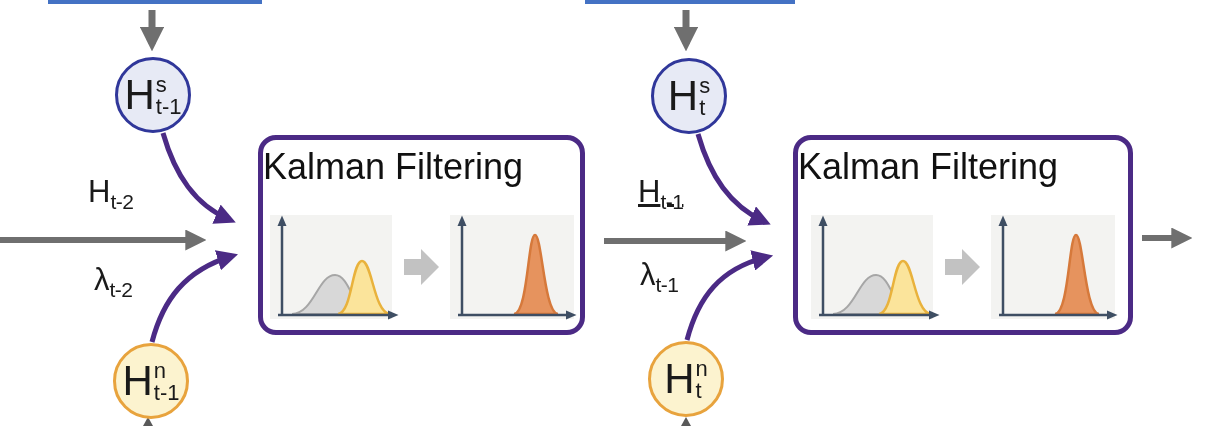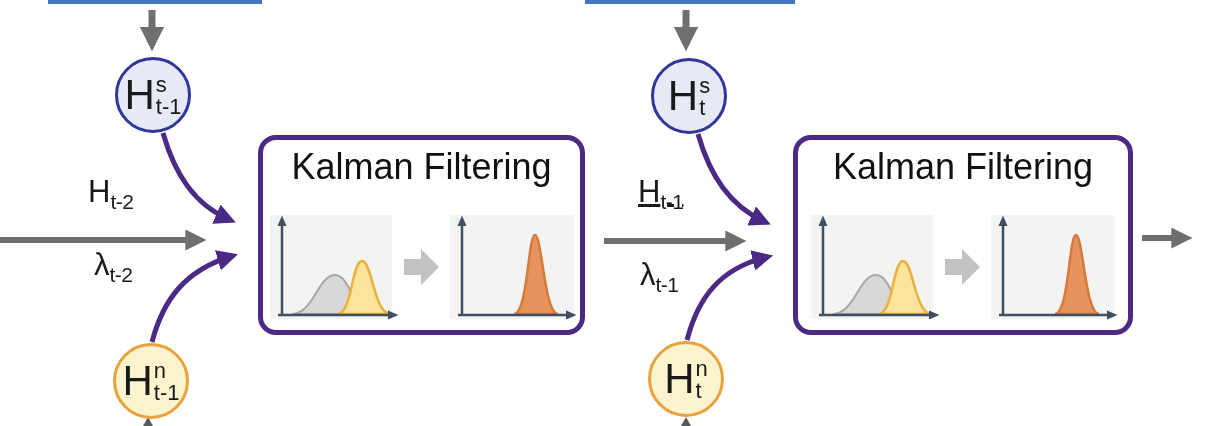--- a/index.html
+++ b/index.html
@@ -19,21 +19,21 @@
   .node.noise{background:#FCF3CF;border:3px solid #E8A33D;}
   .nbase{font-size:42px;line-height:1;}
   .ncol{display:flex;flex-direction:column;align-items:flex-start;margin-left:1px;
         font-size:22px;line-height:1.02;transform:translateY(1px);}
   
   .kbox{
     position:absolute;background:#fff;border:5px solid #4B2A85;border-radius:18px;
     box-sizing:border-box;z-index:2;
   }
   .kbox-title{
-    position:absolute;left:0;right:0;top:6px;text-align:center;
+    position:absolute;left:0;right:0;top:6px;text-align:left;
     font-size:36px;color:#111;white-space:nowrap;
   }
   .kplots{position:absolute;left:50%;transform:translateX(-50%);bottom:5px;}
   
   .edge-label{position:absolute;font-size:31px;z-index:4;white-space:nowrap;margin-left:8px;}
   .edge-label .sub{font-size:21px;position:relative;top:7px;letter-spacing:-.5px;}
 </style>
 </head>
 <body>
 
@@ -128,21 +128,21 @@
     <span class="nbase">H</span>
     <span class="ncol">
       <span>n</span>
       <span>t</span>
     </span>
   </div>
 
   <div class="edge-label" style="left:80px;top:174px;">
     <span>H</span><span class="sub">t-2</span>
   </div>
-  <div class="edge-label" style="left:86px;top:247px;text-align:right;">
+  <div class="edge-label" style="left:86px;top:262px;text-align:right;">
     <span>λ</span><span class="sub">t-2</span>
   </div>
   <div class="edge-label" style="left:630px;top:174px;text-decoration:underline;">
     <span>H</span><span class="sub">t-1</span>
   </div>
   <div class="edge-label" style="left:632px;top:257px;">
     <span>λ</span><span class="sub">t-1</span>
   </div>
 
 </div>

